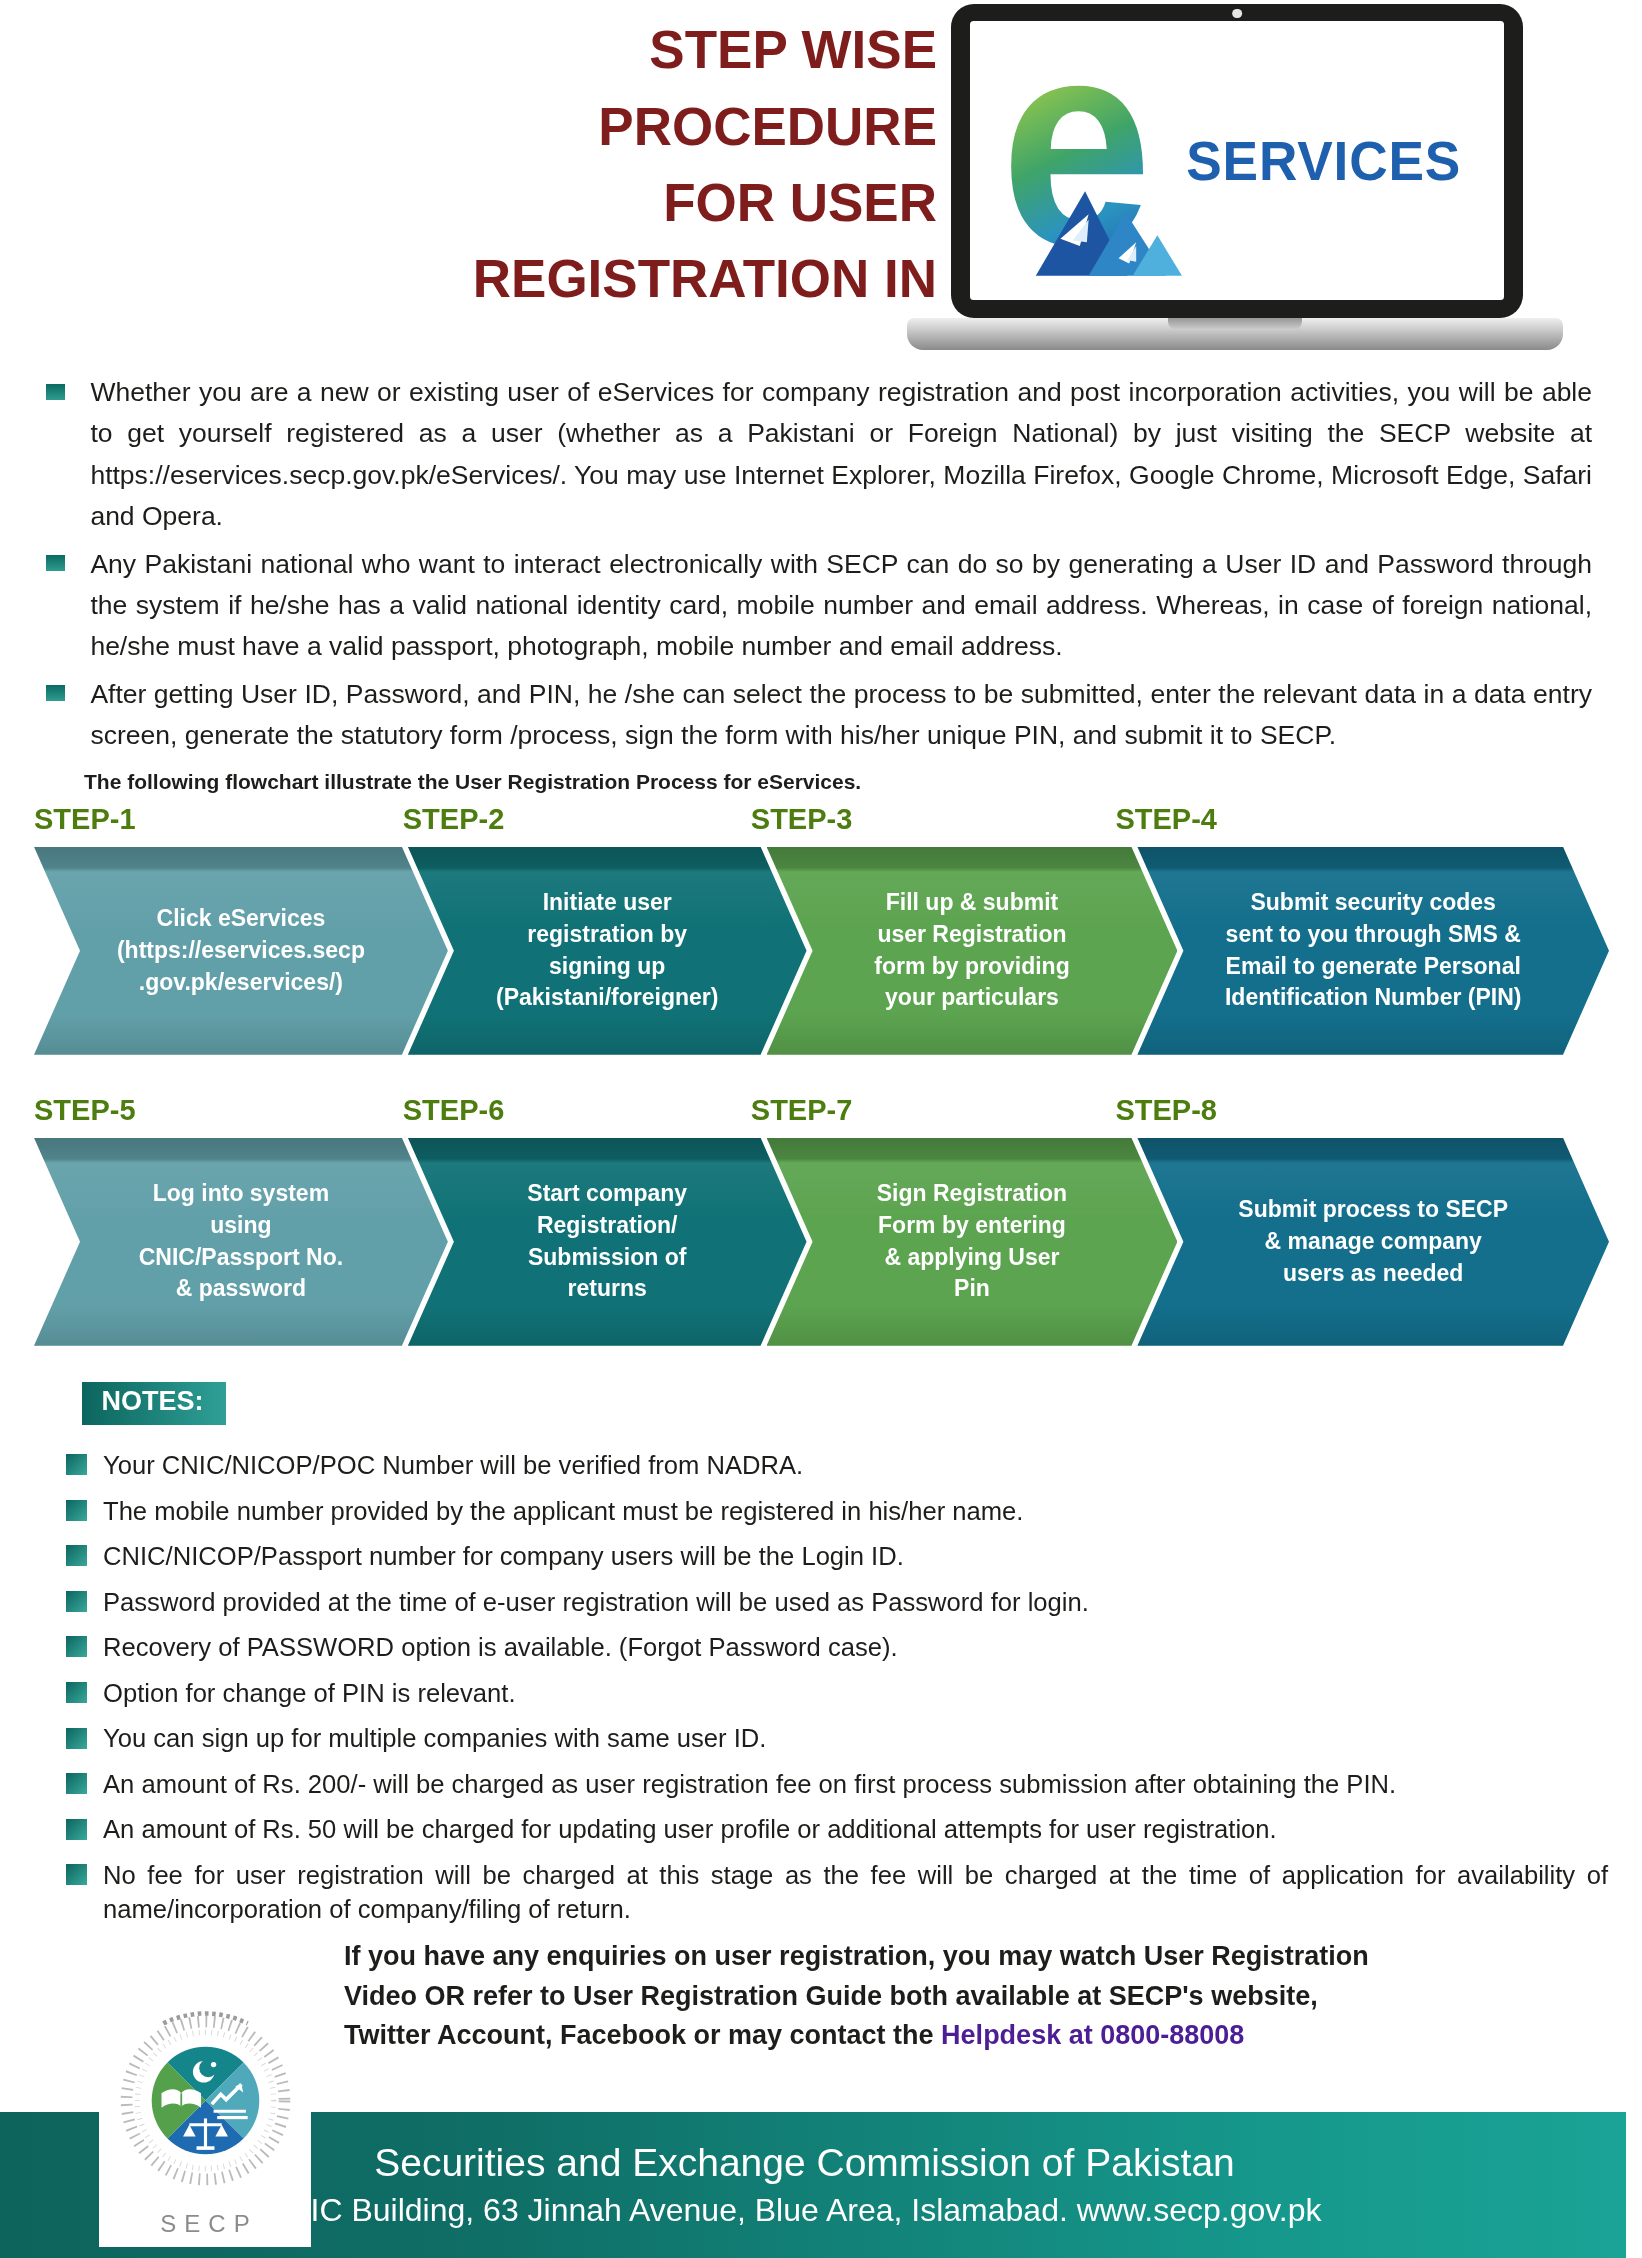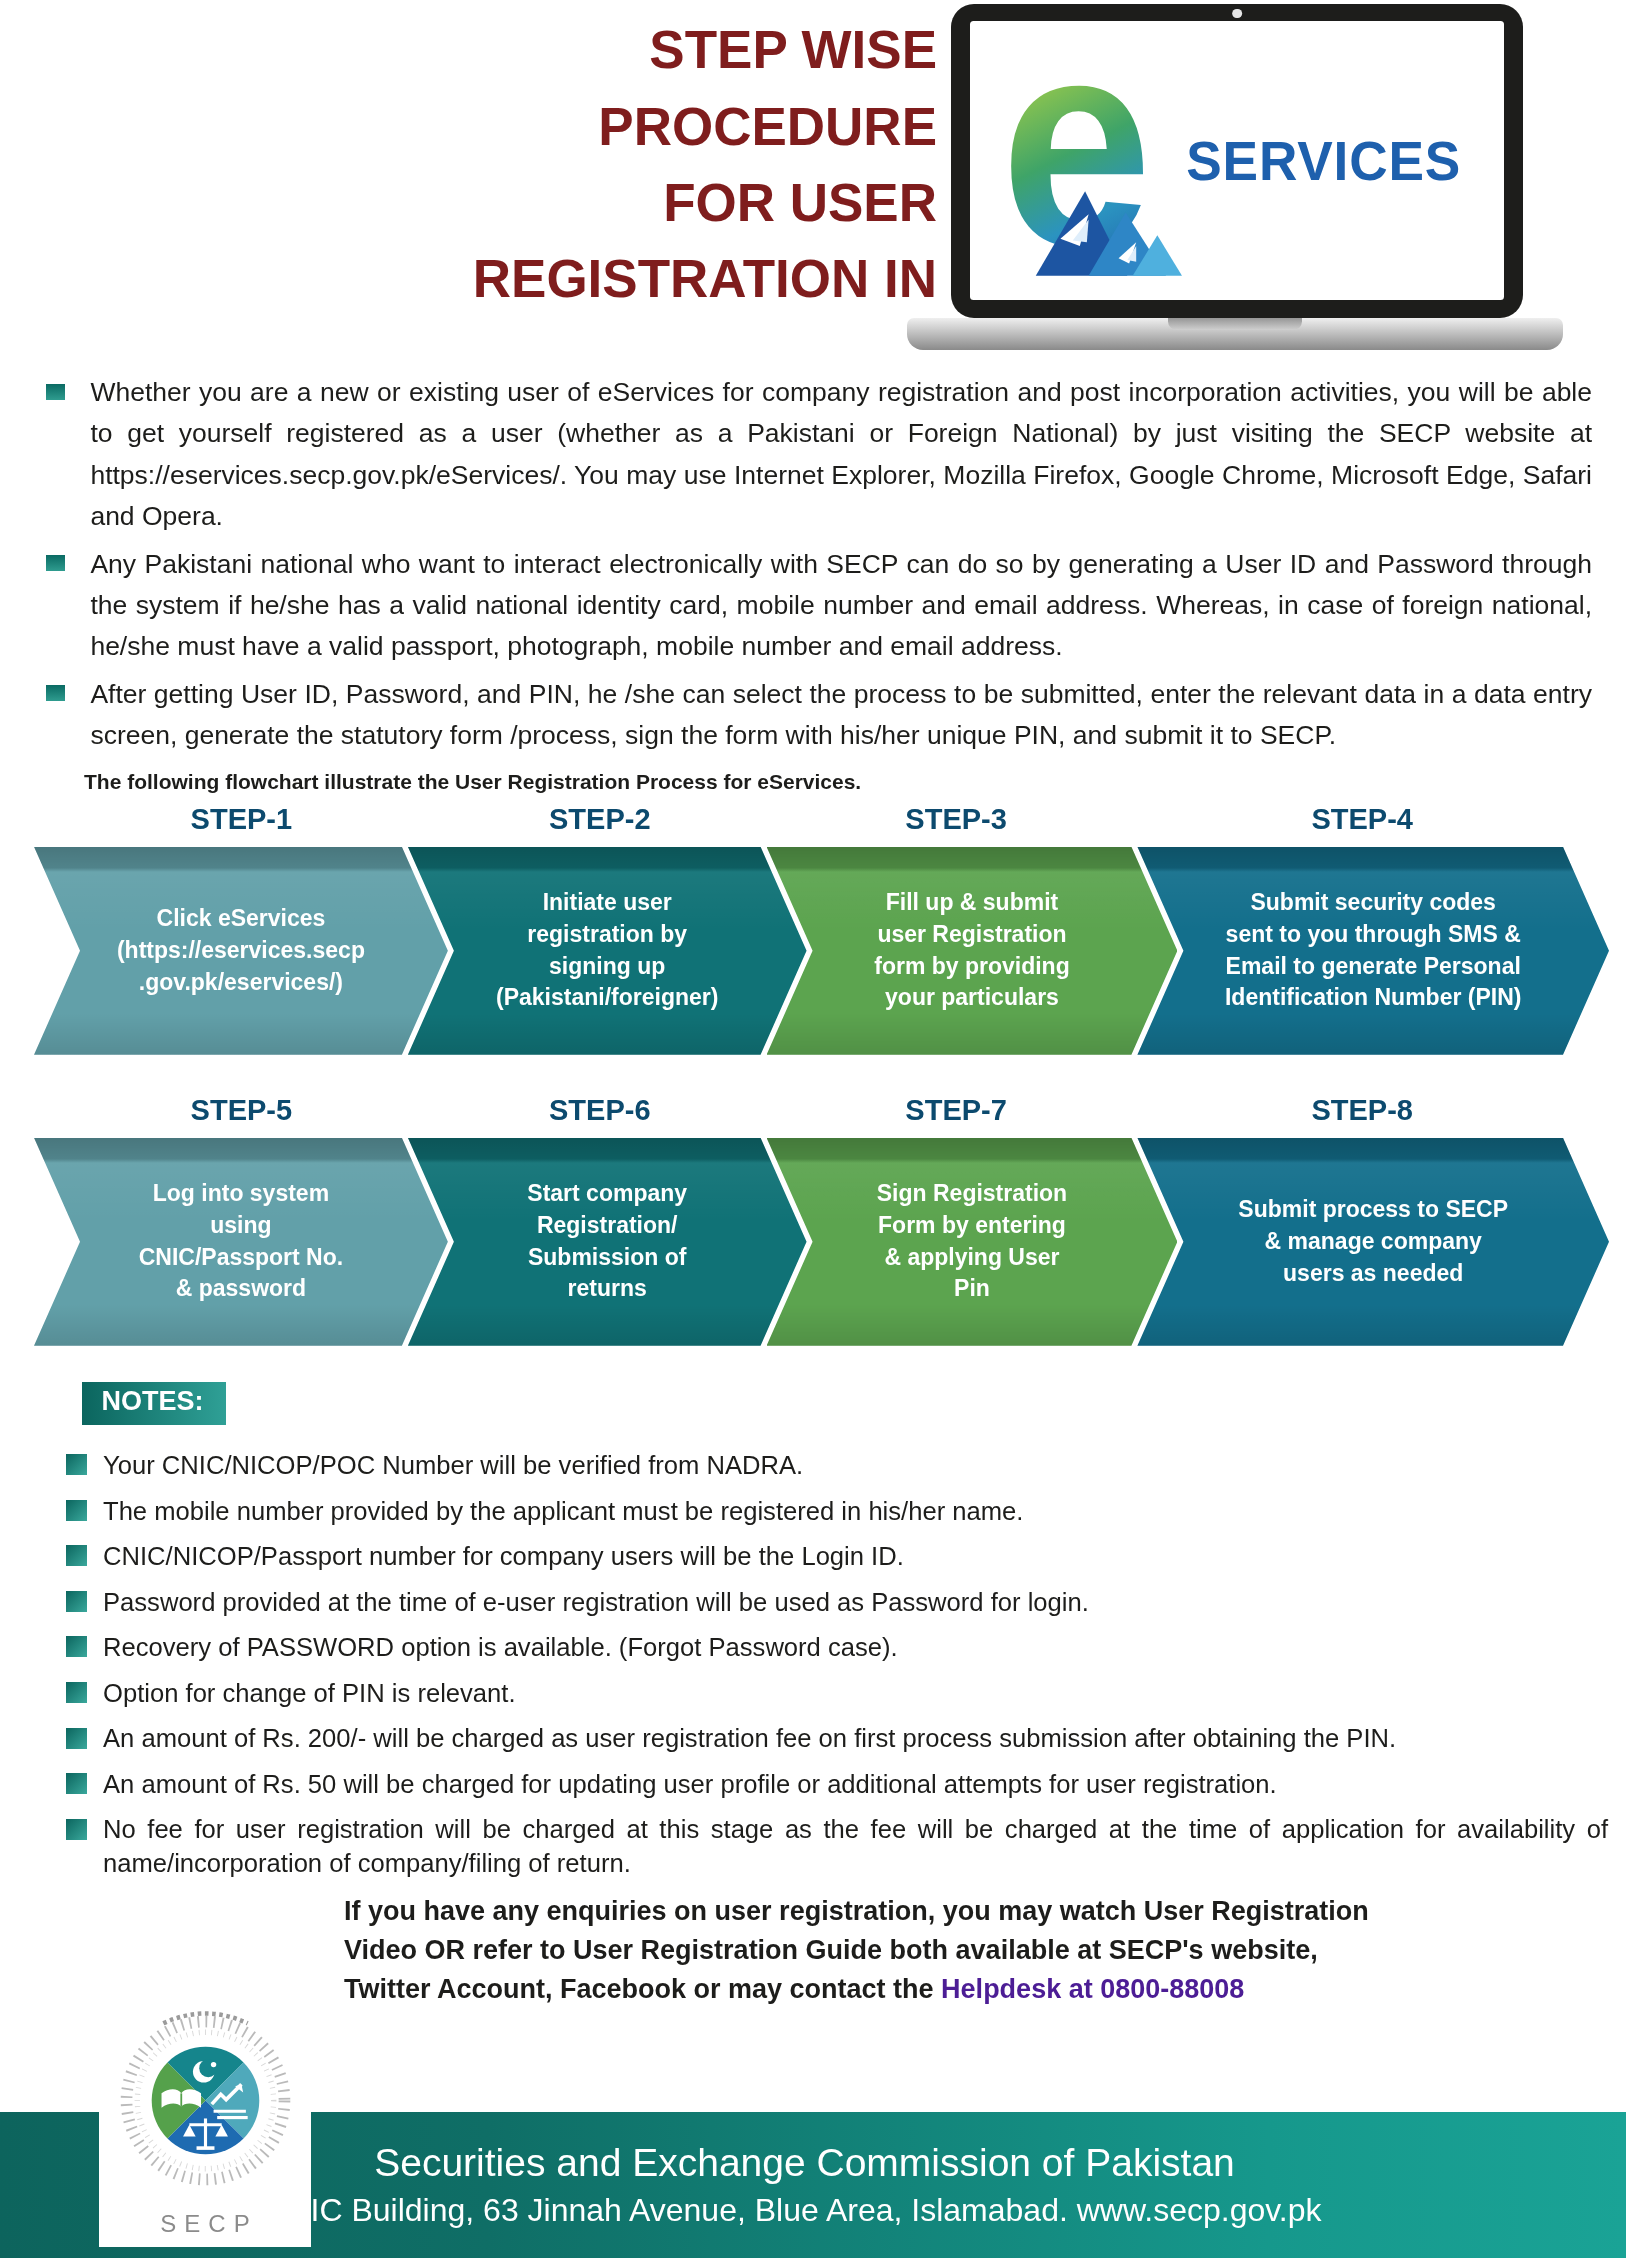--- a/index.html
+++ b/index.html
@@ -33,21 +33,21 @@
   .intro{margin:19.4px 51px 0 46px;}
   .blt{display:flex;margin-bottom:7px;}
   .blt .sq{flex:0 0 auto;width:19.4px;height:16px;margin:11.5px 25px 0 0;
            background:linear-gradient(180deg,#0a6a63,#2f9c8f);}
   .blt p{margin:0;flex:1;font-size:26.5px;line-height:1.55;text-align:justify;}
   .caption{margin:14px 53px 0 84px;font-size:21px;font-weight:bold;}
 
   
   .steps-block{margin-top:8.8px;}
   .labels-row{display:flex;margin:0 34px 5.3px 34px;}
-  .labels-row .lbl{font-size:29px;font-weight:bold;text-align:center;color:#0c4a6e;}
+  .labels-row .lbl{font-size:29px;font-weight:bold;text-align:left;color:#4d7c0f;}
   .labels-row .lbl+.lbl{margin-left:-46px;}
   .labels-row.second{margin-top:39px;}
   .arrows-row{display:flex;height:208px;margin:11px 34px;gap:6px;}
   .arrow{position:relative;display:flex;align-items:center;justify-content:center;text-align:center;
          color:#fff;font-weight:bold;font-size:23px;line-height:1.38;white-space:pre-line;
          padding:0 55px;box-sizing:border-box;
          clip-path:polygon(0 0,calc(100% - 46px) 0,100% 50%,calc(100% - 46px) 100%,0 100%,46px 50%);
          background-image:linear-gradient(180deg,rgba(0,0,0,.26) 0%,rgba(0,0,0,.18) 10%,
            rgba(255,255,255,.05) 12%,rgba(255,255,255,0) 40%,rgba(0,0,0,0) 80%,rgba(0,0,0,.12) 100%),
            linear-gradient(var(--c,#107276),var(--c,#107276));}
@@ -209,20 +209,24 @@
     <div class="nblt">
       <span class="sq"></span>
       <p>Recovery of PASSWORD option is available. (Forgot Password case).</p>
     </div>
     <div class="nblt">
       <span class="sq"></span>
       <p>Option for change of PIN is relevant.</p>
     </div>
     <div class="nblt">
       <span class="sq"></span>
+      <p>You can sign up for multiple companies with same user ID.</p>
+    </div>
+    <div class="nblt">
+      <span class="sq"></span>
       <p>An amount of Rs. 200/- will be charged as user registration fee on first process submission after obtaining the PIN.</p>
     </div>
     <div class="nblt">
       <span class="sq"></span>
       <p>An amount of Rs. 50 will be charged for updating user profile or additional attempts for user registration.</p>
     </div>
     <div class="nblt">
       <span class="sq"></span>
       <p>No fee for user registration will be charged at this stage as the fee will be charged at the time of application for availability of name/incorporation of company/filing of return.</p>
     </div>

